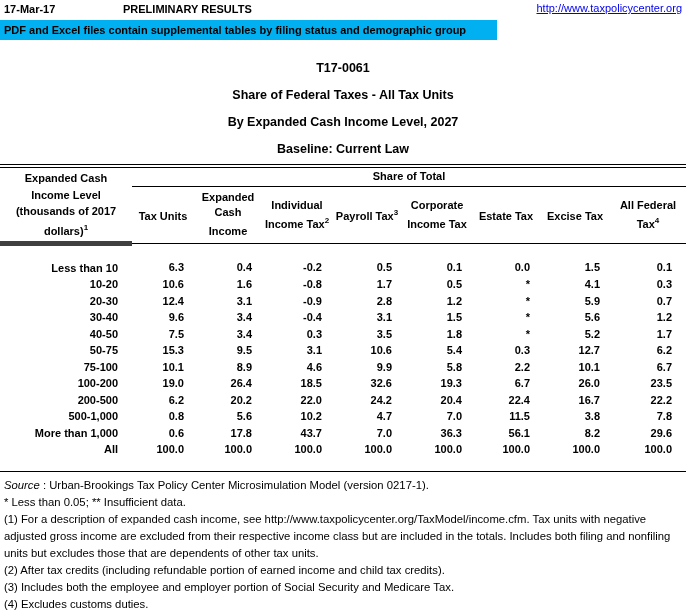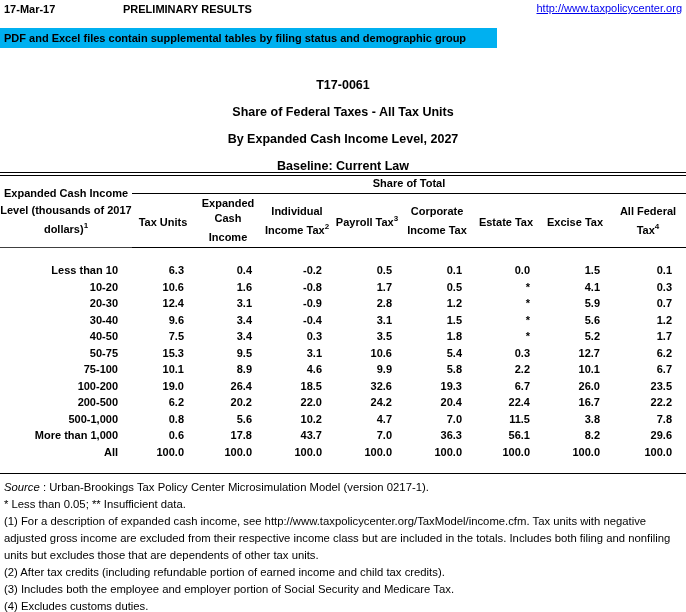--- a/index.html
+++ b/index.html
@@ -1,39 +1,39 @@
 <!DOCTYPE html>
 <html><head>
 <meta charset="utf-8">
 <style>
   * { margin: 0; padding: 0; box-sizing: border-box; }
   html, body { width: 686px; height: 612px; background: #ffffff; overflow: hidden; }
   body { font-family: "Liberation Sans", sans-serif; color: #000; }
 
   
-  .topbar { position: relative; height: 28px; }
+  .topbar { position: relative; height: 20px; }
   .topbar .date { position: absolute; left: 4px; top: 3px; font-size: 11px; font-weight: bold; }
   .topbar .prelim { position: absolute; left: 123px; top: 3px; font-size: 11px; font-weight: bold; }
   .topbar .link { position: absolute; right: 4px; top: 2px; font-size: 11px; font-weight: normal;
                   color: #0000EE; text-decoration: underline; }
 
   
   .banner { width: 497px; height: 20px; line-height: 20px; background: #00B0F0;
             font-size: 11px; font-weight: bold; padding-left: 4px; white-space: nowrap; overflow: hidden; }
 
   
-  .titles { padding-top: 24px; height: 124px; text-align: center; }
+  .titles { padding-top: 15px; height: 124px; text-align: center; }
   .titles .title { line-height: 27px; font-size: 12.5px; font-weight: bold; }
 
   
   table { width: 686px; border-collapse: collapse; table-layout: fixed;
           border-top: 4px double #000; border-bottom: 1px solid #000; }
   th, td { font-size: 11px; font-weight: bold; vertical-align: middle; }
   thead th { text-align: center; line-height: 15px; }
-  th.rowhead { border-bottom: 1px solid #404040; padding: 2px 0; line-height: 16.5px; }
+  th.rowhead { border-bottom: 5px solid #404040; padding: 2px 7px; line-height: 16.5px; }
   th.group { height: 19px; border-bottom: 1px solid #000; vertical-align: bottom; padding-bottom: 2px; }
   tr.cols th { height: 54px; border-bottom: 1px solid #000; padding: 2px 1px; }
   sup { font-size: 8px; font-weight: bold; }
   tbody td { text-align: right; padding-right: 10px; line-height: 16.5px; white-space: nowrap; }
   tbody td.rowlabel { padding-right: 14px; }
   tbody td:last-child { padding-right: 14px; }
   tbody tr:first-child td { padding-top: 14px; }
   tbody tr:last-child td { padding-bottom: 13px; }
 
   

